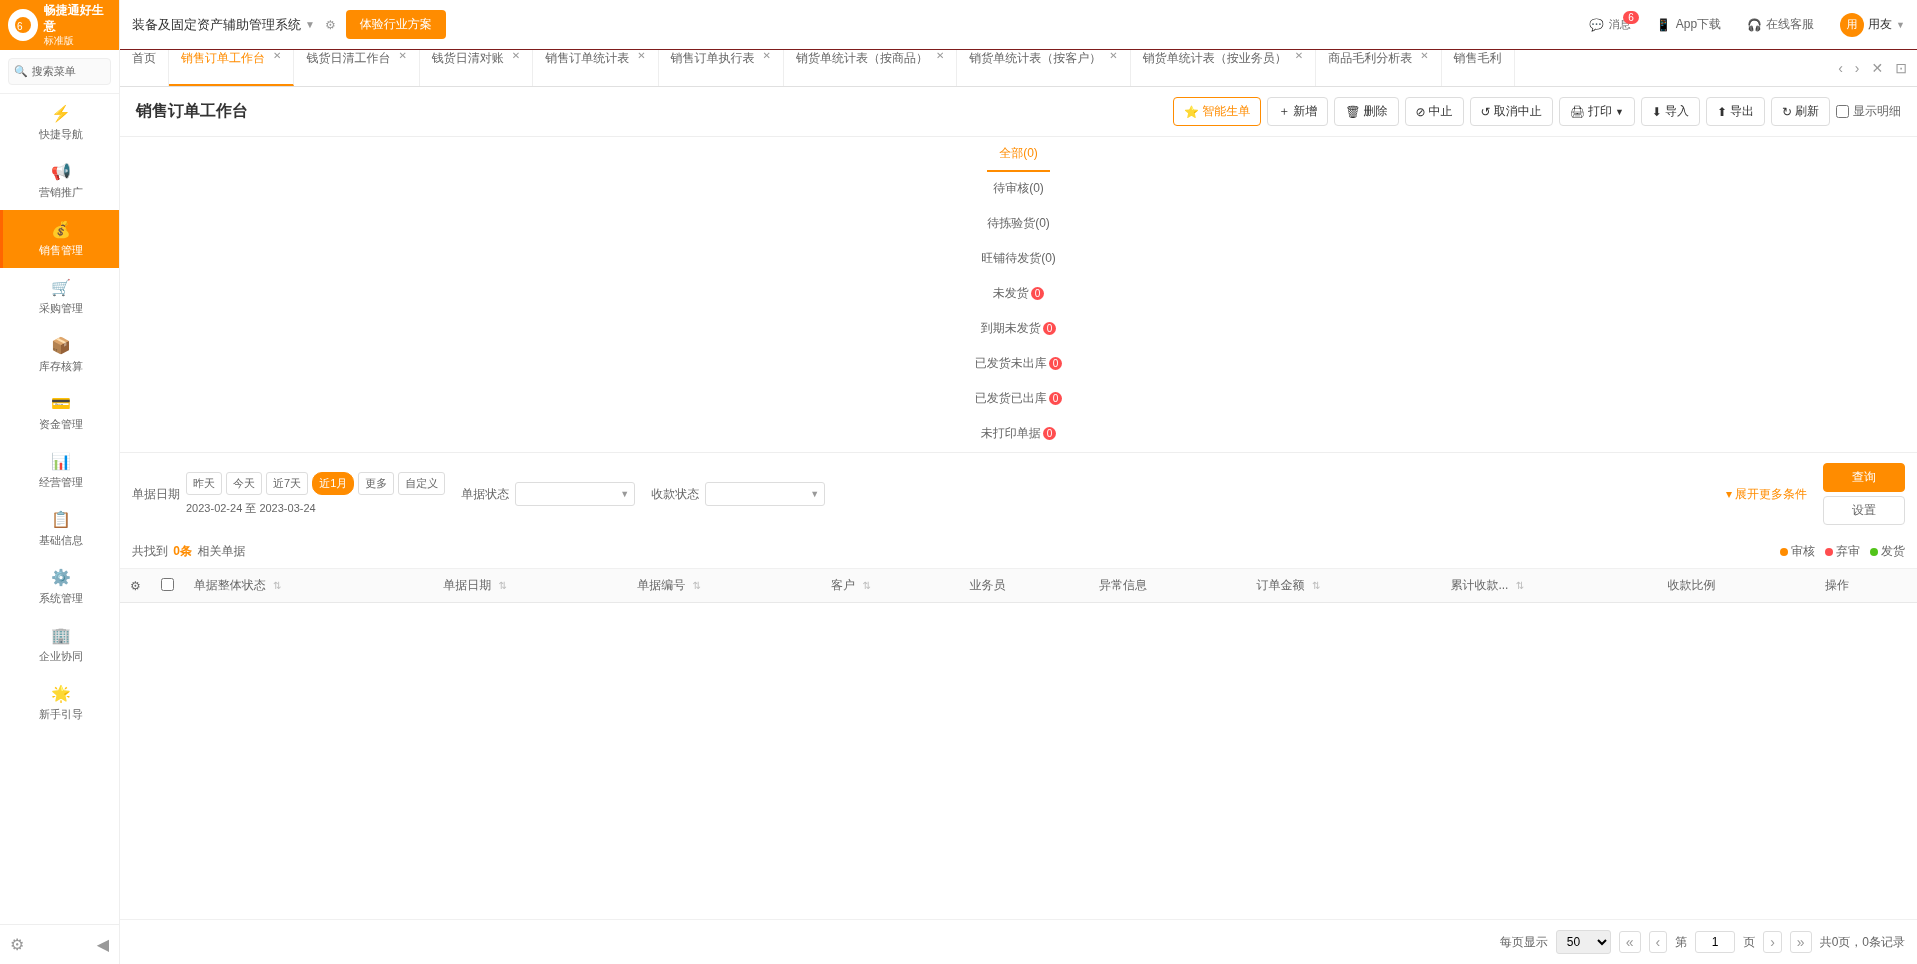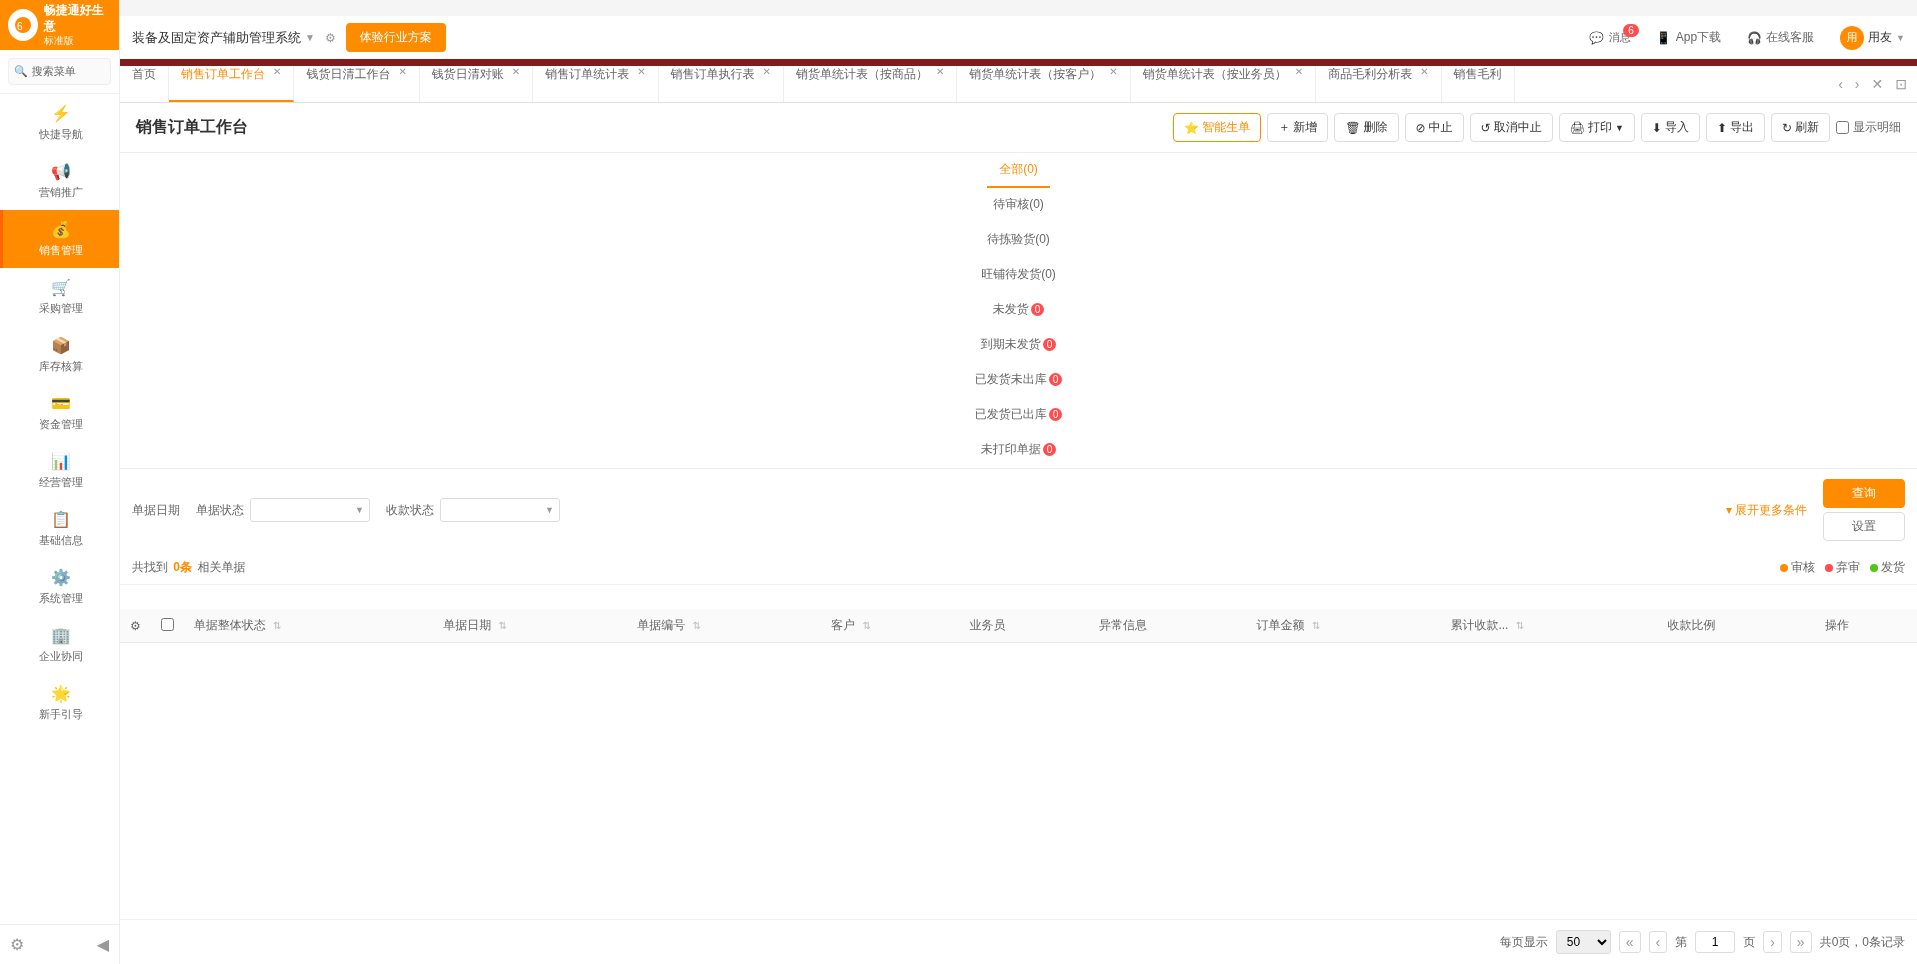--- a/index.html
+++ b/index.html
@@ -19,21 +19,21 @@
     .nav-item { display: flex; flex-direction: column; align-items: center; padding: 10px 4px; cursor: pointer; color: #666; font-size: 11px; border-left: 3px solid transparent; gap: 4px; }
     .nav-item.active { background: #ff8c00; color: #fff; border-left-color: #ff6600; }
     .nav-item .nav-icon { font-size: 16px; }
     .sidebar-bottom { padding: 10px; border-top: 1px solid #eee; display: flex; justify-content: space-between; }
     .sidebar-bottom-btn { cursor: pointer; color: #999; font-size: 16px; }
 
     
     .main { flex: 1; display: flex; flex-direction: column; overflow: hidden; }
 
     
-    .topbar { height: 50px; background: #fff; border-bottom: 7px solid #7f1d1d; display: flex; align-items: center; padding: 0 12px; gap: 10px; margin-top: 16px; }
+    .topbar { height: 50px; background: #fff; border-bottom: 1px solid #7f1d1d; display: flex; align-items: center; padding: 0 12px; gap: 10px; }
     .topbar-dropdown { display: flex; align-items: center; gap: 4px; cursor: pointer; color: #333; font-size: 13px; }
     .topbar-btn-industry { background: #ff8c00; color: #fff; border: none; padding: 6px 14px; border-radius: 4px; cursor: pointer; font-size: 12px; }
     .topbar-icon-btn { display: flex; align-items: center; gap: 4px; color: #666; cursor: pointer; font-size: 12px; position: relative; }
     .badge { background: #ff4d4f; color: #fff; border-radius: 10px; padding: 1px 5px; font-size: 10px; position: absolute; top: -6px; right: -8px; }
     .topbar-user { display: flex; align-items: center; gap: 4px; cursor: pointer; color: #333; font-size: 12px; }
     .avatar { width: 24px; height: 24px; border-radius: 50%; background: #ff8c00; display: flex; align-items: center; justify-content: center; color: #fff; font-size: 11px; }
 
     
     .tabbar { background: #fff; border-bottom: 1px solid #e0e0e0; display: flex; align-items: center; overflow: hidden; }
     .tab { display: flex; gap: 4px; padding: 0 12px; height: 36px; cursor: pointer; font-size: 12px; color: #666; border-right: 1px solid #eee; white-space: nowrap; flex-shrink: 0; }
@@ -62,21 +62,21 @@
     .date-btn.active { background: #ff8c00; color: #fff; border-color: #ff8c00; border-radius: 10px; }
     .date-range { color: #666; font-size: 11px; margin-top: 2px; }
     .search-select { border: 1px solid #ddd; border-radius: 3px; padding: 4px 20px 4px 6px; font-size: 12px; color: #333; background: #fff; cursor: pointer; appearance: none; min-width: 120px; }
     .search-select-wrap { position: relative; display: inline-block; }
     .search-select-wrap::after { content: '▼'; position: absolute; right: 6px; top: 50%; transform: translateY(-50%); font-size: 9px; color: #999; pointer-events: none; }
     .expand-more { color: #ff8c00; cursor: pointer; font-size: 12px; display: flex; align-items: center; gap: 3px; }
     .btn-query { background: #ff8c00; color: #fff; border: 1px solid #ff8c00; padding: 5px 16px; border-radius: 4px; cursor: pointer; font-size: 12px; }
     .btn-setting { background: #fff; border: 1px solid #ddd; padding: 5px 28px; border-radius: 4px; cursor: pointer; font-size: 12px; color: #666; }
 
     
-    .table-area { background: #fff; flex: 1; display: flex; flex-direction: column; overflow: hidden; gap: 24px; }
+    .table-area { background: #fff; flex: 1; display: flex; flex-direction: column; overflow: hidden; }
     .table-toolbar { padding: 8px 12px; display: flex; align-items: center; justify-content: space-between; border-bottom: 1px solid #f0f0f0; }
     .table-count { color: #666; font-size: 12px; }
     .table-count .highlight { color: #ff8c00; font-weight: bold; }
     .table-quick-actions { display: flex; gap: 10px; }
     .quick-action-btn { font-size: 12px; color: #666; cursor: pointer; display: flex; align-items: center; gap: 3px; }
     .quick-action-btn .dot { width: 8px; height: 8px; border-radius: 50%; }
     .dot-orange { background: #ff8c00; }
     .dot-red { background: #ff4d4f; }
     .dot-green { background: #52c41a; }
 
@@ -335,20 +335,31 @@
         <span>已发货已出库</span><span class="count-badge">0</span>
       </div>
       <div class="filter-tab">
         <span>未打印单据</span><span class="count-badge">0</span>
       </div>
     </div>
 
     <div class="search-bar">
       <div class="search-field">
         <span class="search-label">单据日期</span>
+        <div class="search-bar-date-col">
+          <div class="search-date-group">
+            <button class="date-btn">昨天</button>
+            <button class="date-btn">今天</button>
+            <button class="date-btn">近7天</button>
+            <button class="date-btn active">近1月</button>
+            <button class="date-btn">更多</button>
+            <button class="date-btn">自定义</button>
+          </div>
+          <div class="date-range">2023-02-24 至 2023-03-24</div>
+        </div>
       </div>
 
       <div class="search-field">
         <span class="search-label">单据状态</span>
         <div class="search-select-wrap">
           <select class="search-select">
             <option value=""></option>
           </select>
         </div>
       </div>

